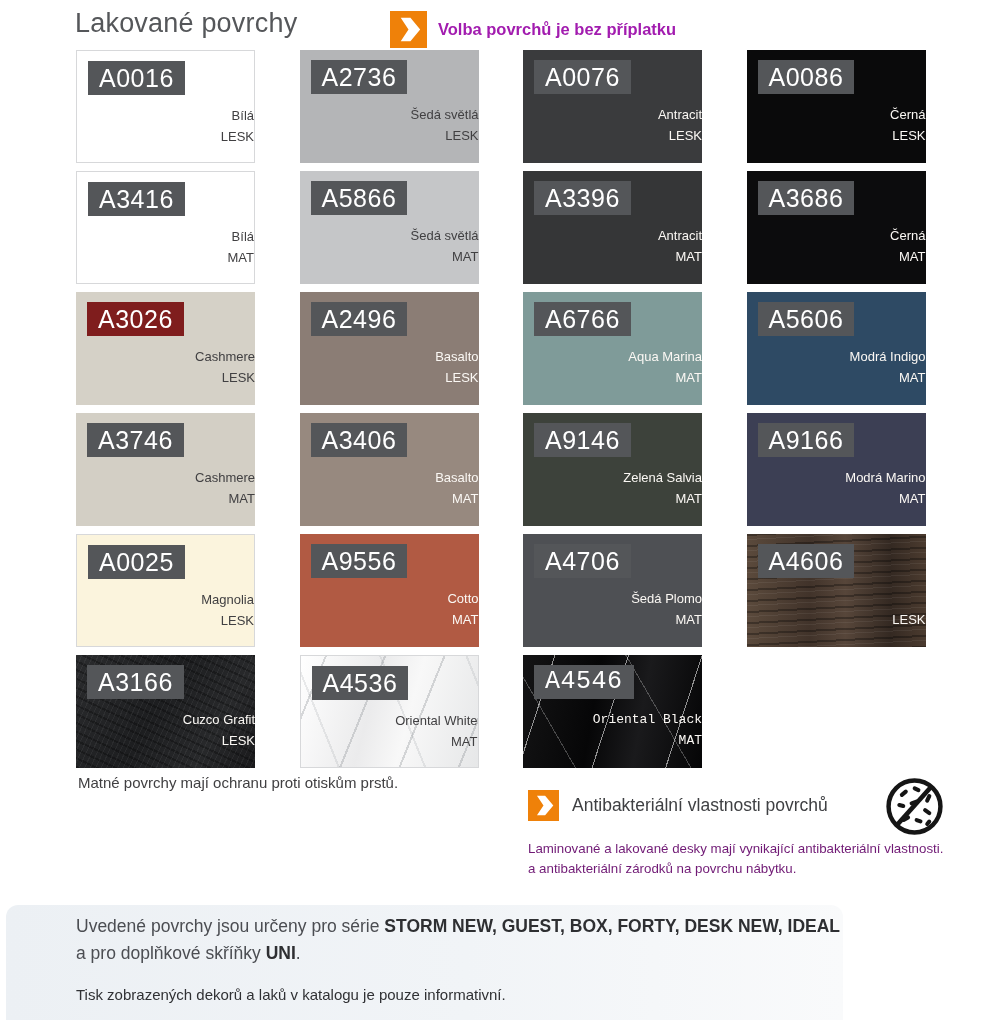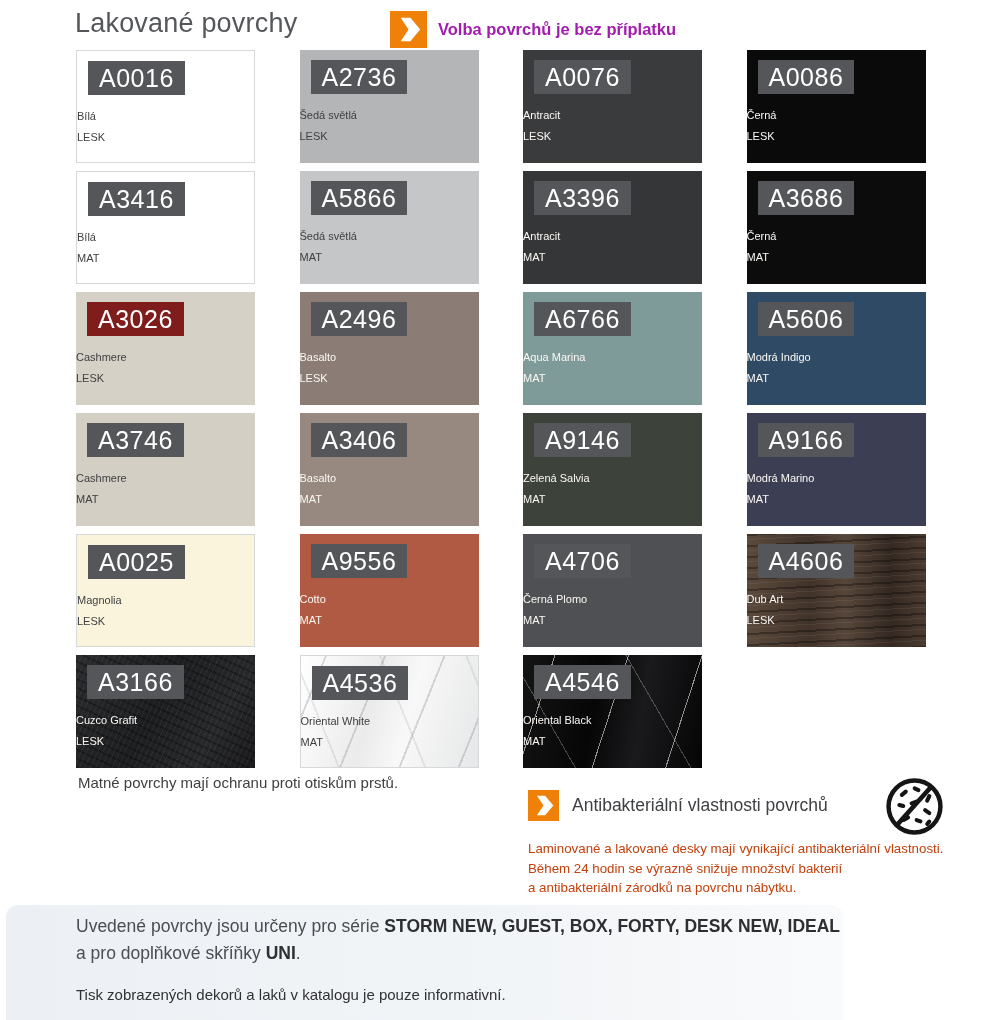--- a/index.html
+++ b/index.html
@@ -25,22 +25,22 @@
     column-gap:7.5px;row-gap:8px;
   }
   .swatch{position:relative;width:179px;height:113px;box-sizing:border-box;}
   .swatch.bordered{border:1px solid #d7d8da;}
   .code{
     position:absolute;left:11px;top:10px;
     background:#545659;color:#ffffff;
     font-size:25px;line-height:34px;padding:0 11px;letter-spacing:.5px;
   }
   .sname,.finish{
-    position:absolute;left:0;width:100%;text-align:left;
-    font-size:11px;color:#414042;line-height:20px;
+    position:absolute;left:0;width:100%;text-align:right;
+    font-size:13px;color:#414042;line-height:20px;
   }
   .sname{top:55px;}
   .finish{top:76px;}
   .swatch.light .sname,.swatch.light .finish{color:#fbf8f4;}
 
   
   .tx-wood{
     background:
       repeating-linear-gradient(177deg, rgba(0,0,0,.30) 0 2px, transparent 2px 5px, rgba(255,255,255,.06) 5px 6px, transparent 6px 11px),
       linear-gradient(90deg,#5b4a3c 0%,#41332a 35%,#57463a 55%,#342922 80%,#4b3b2f 100%);
@@ -55,33 +55,34 @@
     background:
       repeating-linear-gradient(112deg, transparent 0 22px, rgba(128,133,138,.30) 22px 24px, transparent 24px 55px),
       repeating-linear-gradient(68deg, transparent 0 34px, rgba(150,155,160,.20) 34px 36px, transparent 36px 80px),
       linear-gradient(105deg,#ffffff,#ebebec 40%,#f8f8f8 60%,#e6e7e8);
   }
   .tx-marble-black{
     background:
       repeating-linear-gradient(108deg, transparent 0 30px, rgba(255,255,255,.55) 30px 31px, transparent 31px 70px),
       repeating-linear-gradient(60deg, transparent 0 45px, rgba(255,255,255,.25) 45px 46px, transparent 46px 100px),
       linear-gradient(100deg,#141415,#060607 40%,#1a1a1c 65%,#050506);
+    font-family: Liberation Mono, monospace;
   }
 
   .matte-note{
     position:absolute;left:78px;top:774px;
     font-size:15px;color:#414042;
   }
 
   .ab-head{position:absolute;left:528px;top:790px;display:flex;align-items:center;gap:13px;}
   .ab-head .arrow-badge{width:31px;height:31px;}
   .ab-heading{font-size:17.5px;font-weight:500;color:#3f4043;}
   .ab-text{
     position:absolute;left:528px;top:839px;width:440px;
-    font-size:13.3px;line-height:19.5px;color:#c2410c;
+    font-size:13.3px;line-height:19.5px;color:#701a75;
   }
   .bacteria{position:absolute;left:884px;top:776px;width:61px;height:61px;}
 
   .footer-band{
     position:absolute;left:6px;top:905px;width:837px;height:130px;
     border-radius:12px 12px 0 0;
     background:linear-gradient(90deg,#ecf0f4 0%,#f1f4f7 55%,#f9fafb 100%);
   }
   .footer-text{
     position:absolute;left:76px;top:913px;width:790px;
@@ -192,26 +193,25 @@
       <div class="sname">Magnolia</div>
       <div class="finish">LESK</div>
     </div>
     <div class="swatch light" style="background: rgb(177, 90, 67);">
       <div class="code" style="background: rgb(84, 86, 89);">A9556</div>
       <div class="sname">Cotto</div>
       <div class="finish">MAT</div>
     </div>
     <div class="swatch light" style="background: rgb(78, 80, 84);">
       <div class="code" style="background: rgb(84, 86, 89);">A4706</div>
-      <div class="sname">Černá Plomo</div>
+      <div class="sname">Šedá Plomo</div>
       <div class="finish">MAT</div>
     </div>
     <div class="swatch light tx-wood">
       <div class="code" style="background: rgb(84, 86, 89);">A4606</div>
-      <div class="sname">Dub Art</div>
       <div class="finish">LESK</div>
     </div>
     <div class="swatch light tx-grafit">
       <div class="code" style="background: rgb(84, 86, 89);">A3166</div>
       <div class="sname">Cuzco Grafit</div>
       <div class="finish">LESK</div>
     </div>
     <div class="swatch bordered tx-marble-white">
       <div class="code" style="background: rgb(84, 86, 89);">A4536</div>
       <div class="sname">Oriental White</div>
@@ -229,21 +229,20 @@
 <div class="ab-head">
   <svg class="arrow-badge" viewBox="0 0 38 38">
     <rect class="accent-fill" x="0" y="0" width="38" height="38" fill="#ef8109"></rect>
     <polygon fill="#ffffff" points="11,7 21,7 31,19 21,31 11,31 19,19"></polygon>
   </svg>
   <span class="ab-heading">Antibakteriální vlastnosti povrchů</span>
 </div>
 
 <div class="ab-text">
   <div>Laminované a lakované desky mají vynikající antibakteriální vlastnosti.</div>
-  <div>Během 24 hodin se výrazně snižuje množství bakterií</div>
   <div>a antibakteriální zárodků na povrchu nábytku.</div>
 </div>
 
 <svg class="bacteria" viewBox="0 0 60 60">
   <circle cx="30" cy="30" r="25.5" fill="none" stroke="#151515" stroke-width="4.4"></circle>
   <g fill="#151515">
     <rect x="15" y="15" width="9" height="4" rx="2" transform="rotate(-40 19.5 17)"></rect>
     <rect x="28" y="11" width="8" height="4" rx="2" transform="rotate(25 32 13)"></rect>
     <rect x="39" y="20" width="9" height="4" rx="2" transform="rotate(-65 43.5 22)"></rect>
     <rect x="13" y="27" width="8" height="4" rx="2" transform="rotate(15 17 29)"></rect>

